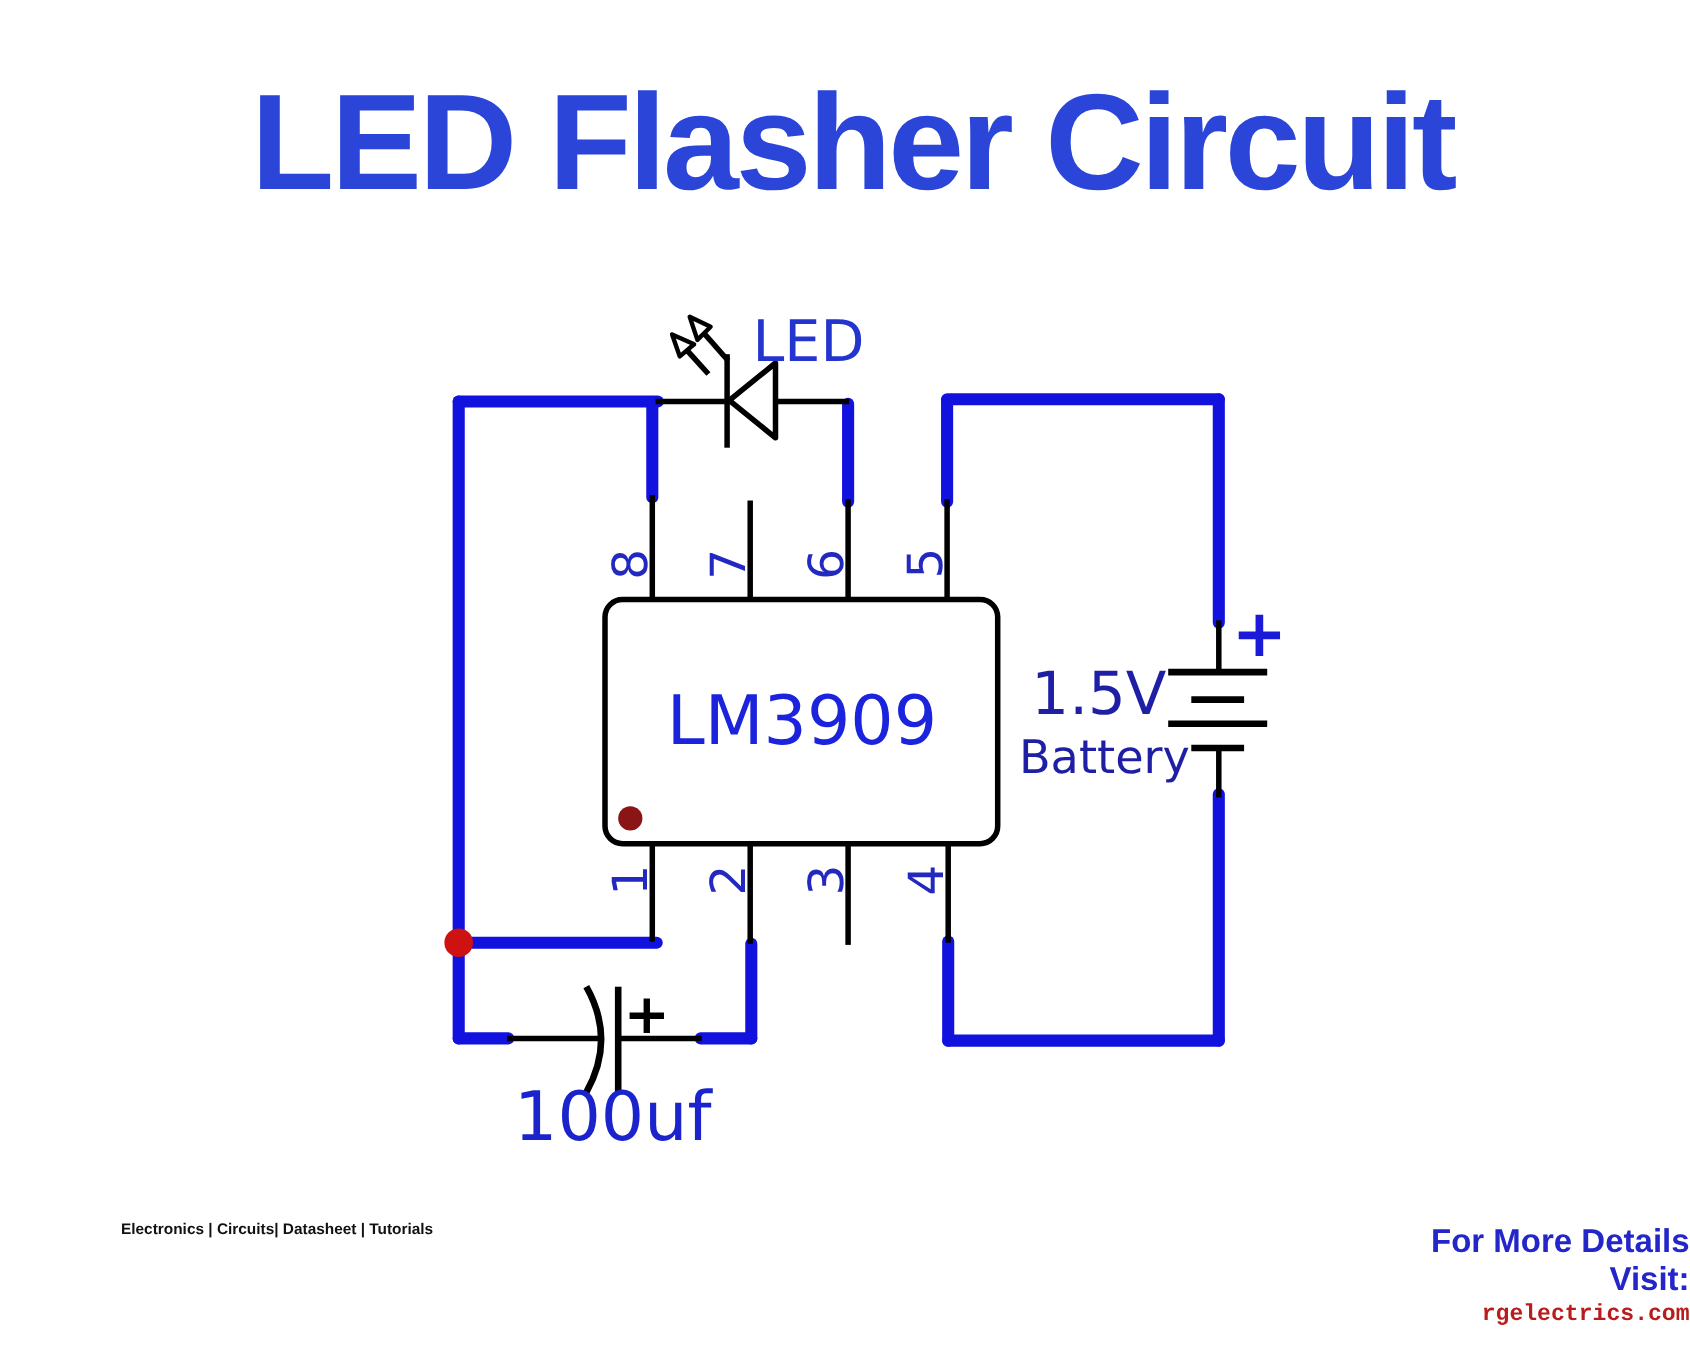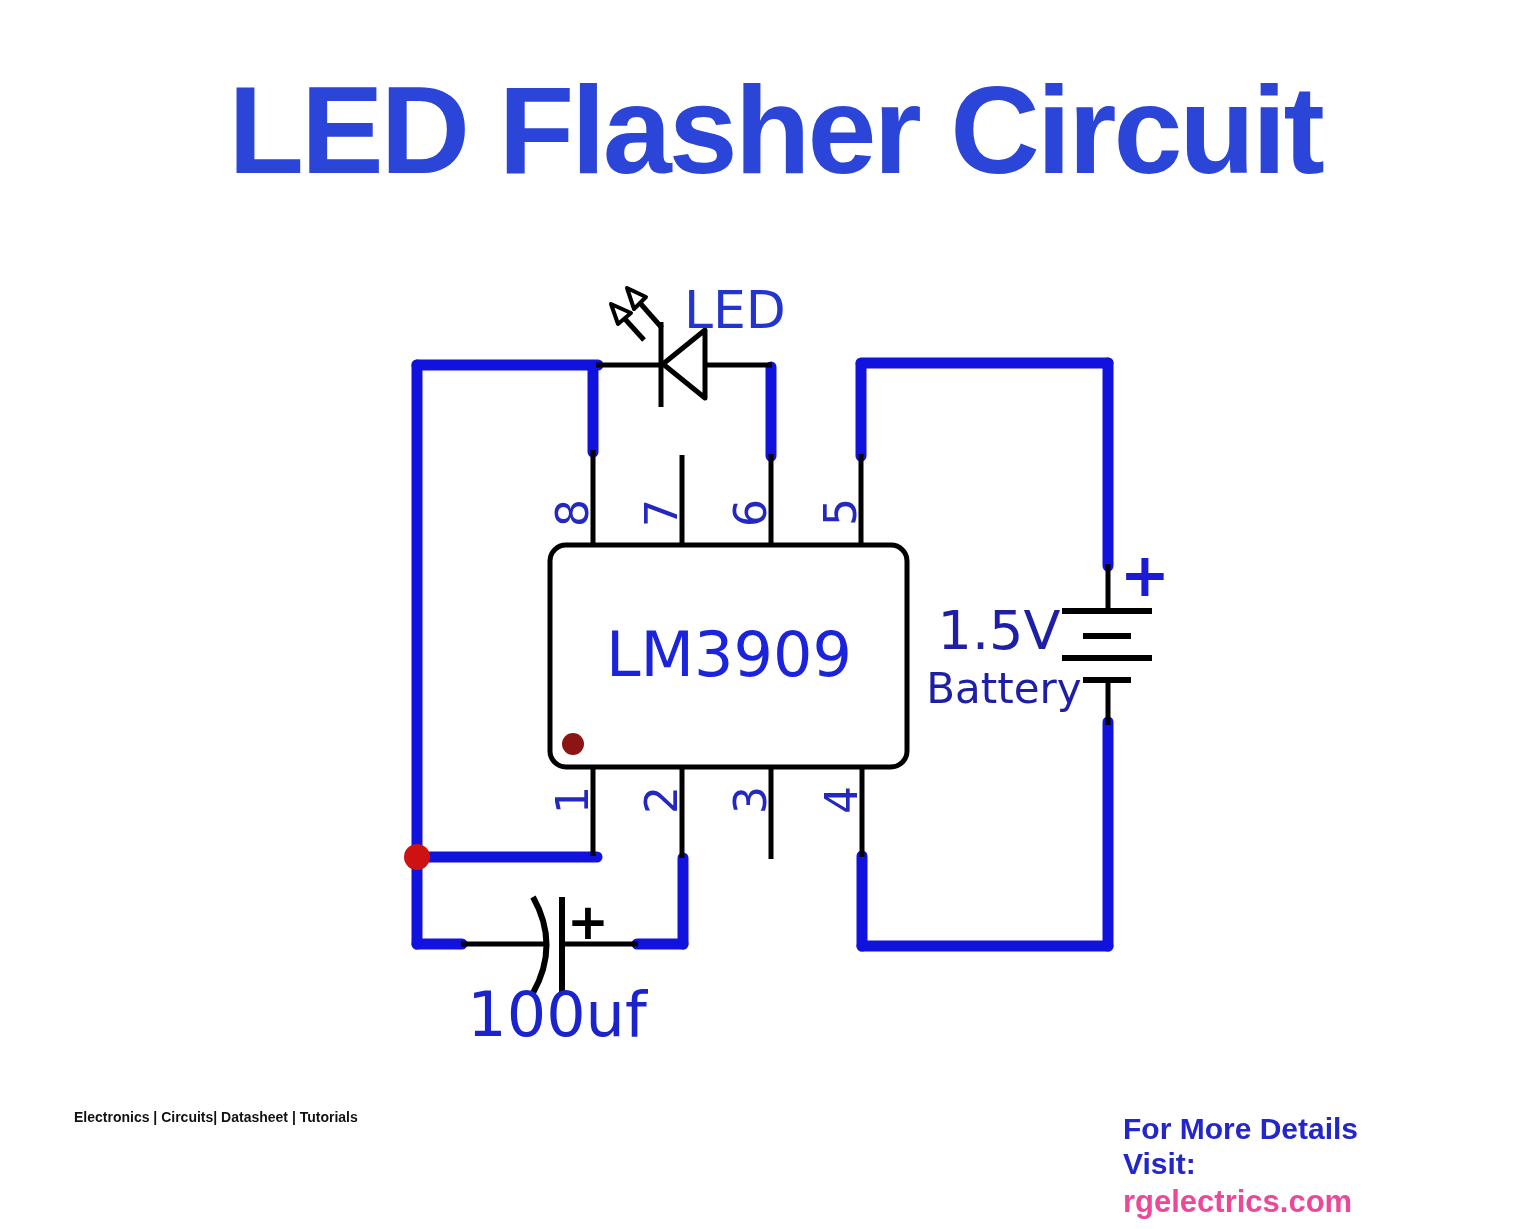--- a/index.html
+++ b/index.html
@@ -15,25 +15,25 @@
   }
   svg{position:absolute;top:0;left:0;}
   svg text{font-family:"DejaVu Sans",sans-serif;}
   .logo-block{position:absolute;left:74px;top:1106px;line-height:1;}
   .logo-text{
     font-family:"DejaVu Sans Mono",monospace;font-weight:bold;
     font-size:47px;color:#2C55CC;letter-spacing:-3px;line-height:1;
   }
   .logo-tagline{
     font-family:"Liberation Sans",sans-serif;font-weight:bold;
-    font-size:14px;color:#111111;margin-top:4px;letter-spacing:0px;
+    font-size:14px;color:#111111;margin-top:4px;letter-spacing:0px;margin-left:36px;
   }
-  .footer-block{position:absolute;left:1123px;top:1112px;width:290px;text-align:left;line-height:1.15;}
+  .footer-block{position:absolute;left:1246px;top:1112px;width:290px;text-align:right;line-height:1.15;}
   .footer-cta{font-weight:bold;font-size:30px;color:#2326C8;}
-  .footer-url{font-weight:bold;font-size:31px;color:#ec4899;margin-top:3px;}
+  .footer-url{font-weight:bold;font-size:21px;color:#b91c1c;margin-top:3px;font-family:Liberation Mono, monospace;}
 </style>
 </head>
 <body>
 
 <div class="title">LED Flasher Circuit</div>
 
 <svg width="1536" height="1229" viewBox="0 0 1536 1229">
 
   <g stroke="#1212DE" stroke-width="11" stroke-linecap="round" fill="none">
     <path d="M417 365 L417 852"></path>

